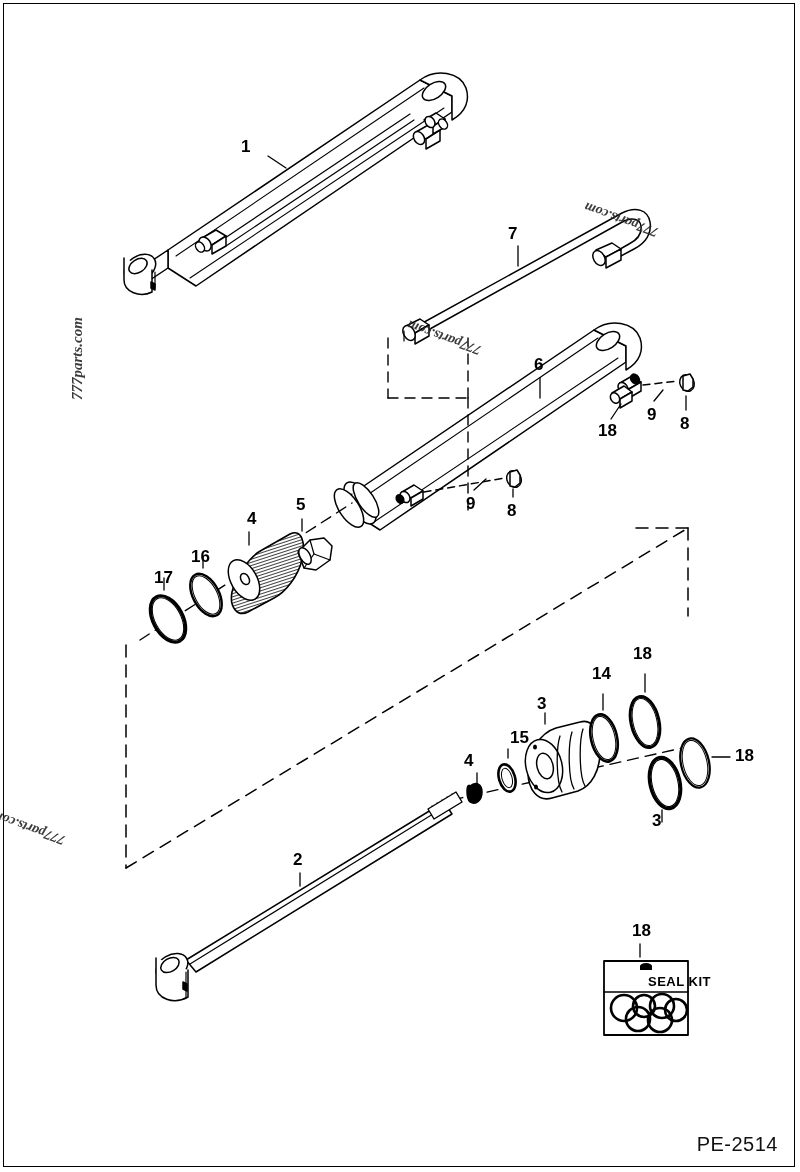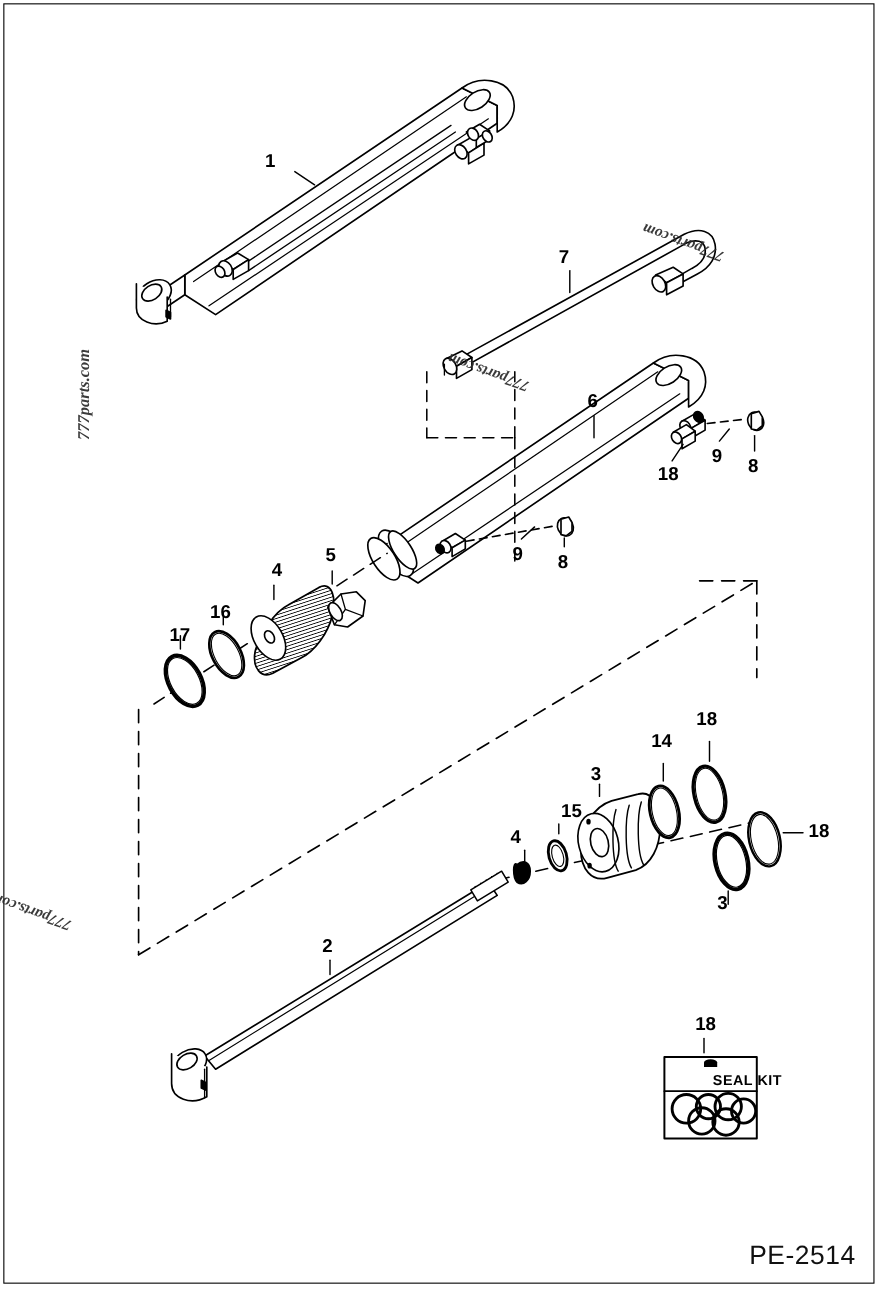--- a/index.html
+++ b/index.html
@@ -2,21 +2,21 @@
 <html><head>
 <meta charset="utf-8">
 <style>
   html,body{margin:0;padding:0;background:#fff;}
   body{font-family:"Liberation Sans",sans-serif;}
   #page{position:relative;width:800px;height:1172px;background:#fff;overflow:hidden;}
   #frame{position:absolute;left:3px;top:3px;width:792px;height:1164px;border:1.5px solid #000;box-sizing:border-box;}
   #art{position:absolute;left:0;top:0;width:800px;height:1172px;}
   .cal{position:absolute;font-weight:bold;font-size:17px;color:#000;line-height:1;letter-spacing:0px;}
   .wm{position:absolute;color:#2b2b2b;font-size:15px;font-family:"Liberation Serif",serif;font-style:italic;font-weight:bold;white-space:nowrap;opacity:.92;}
-  #footer{position:absolute;right:22px;bottom:16px;font-size:24px;color:#111;font-family:"Liberation Sans",sans-serif;letter-spacing:.5px;}
+  #footer{position:absolute;right:22px;bottom:16px;font-size:20px;color:#111;font-family:"Liberation Sans",sans-serif;letter-spacing:.5px;}
   #sealkit-label{position:absolute;font-size:13px;font-weight:bold;letter-spacing:.5px;}
 </style>
 </head>
 <body>
 
 <div id="page">
 
   <div id="frame"></div>
 
   <svg id="art" viewBox="0 0 800 1172">

